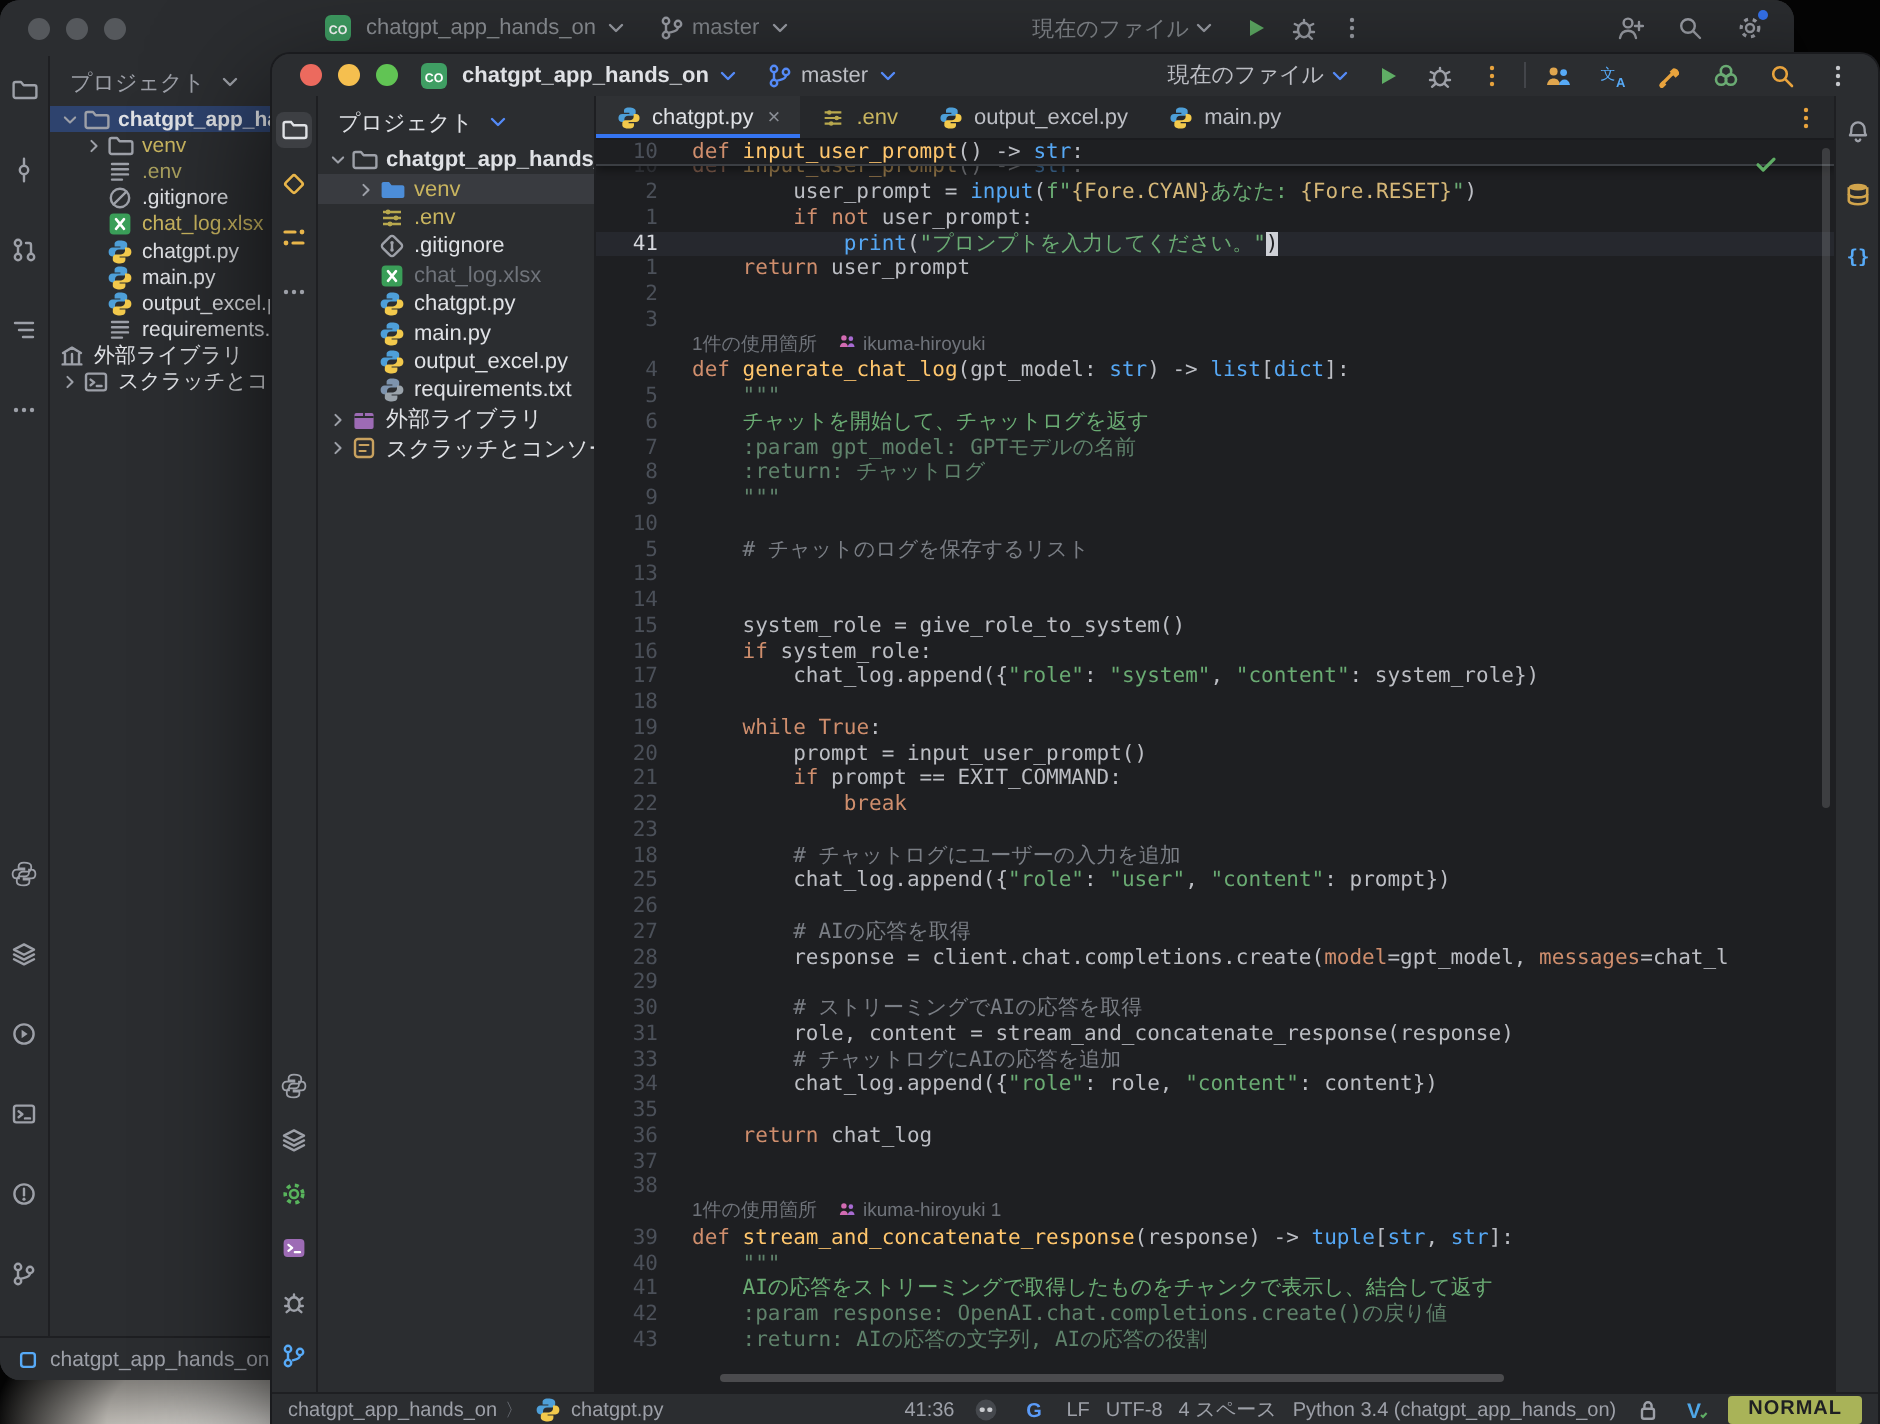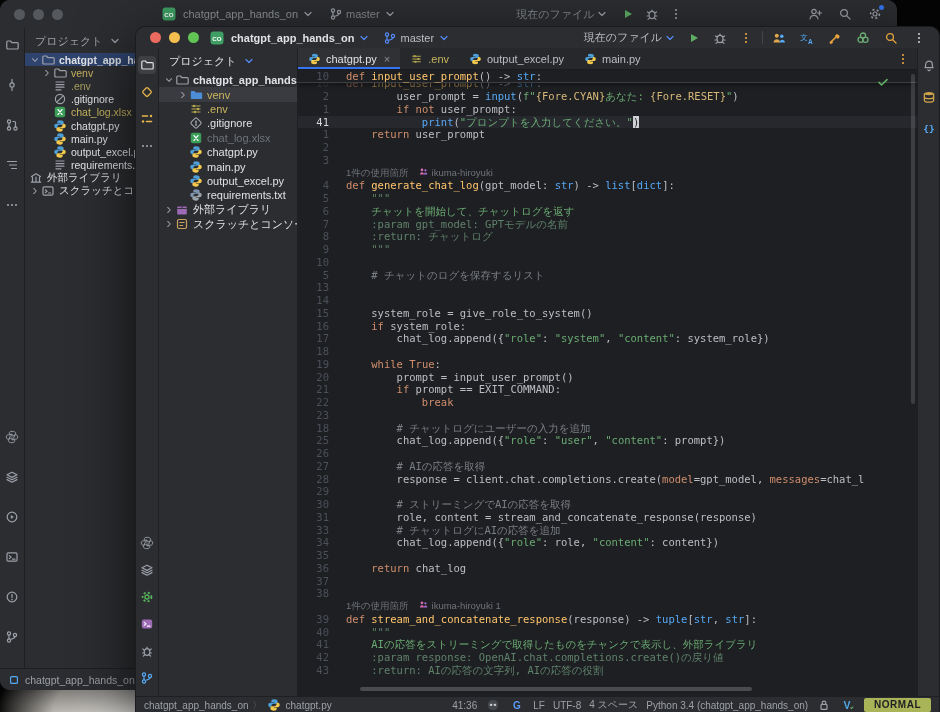--- a/index.html
+++ b/index.html
@@ -863,21 +863,21 @@
                     <circle cx="4.6" cy="4.6" r="2.1" fill="#d26bb2"></circle>
                     <path d="M1.4 11.6c.4-2.3 1.6-3.3 3.2-3.3s2.8 1 3.2 3.3z" fill="#d26bb2"></path>
                     <circle cx="10" cy="5.2" r="1.8" fill="#a86bd2"></circle>
                     <path d="M7.6 11.6c.3-2 1.2-2.9 2.7-2.9 1.4 0 2.3.9 2.6 2.9z" fill="#a86bd2"></path>
                   </svg></span>
                 <span>ikuma-hiroyuki 1</span>
               </span>
             </div>
             <div class="crow"><span class="gutter">39</span><span class="ctext"><span class="t-k">def</span><span class="t-p"> </span><span class="t-f">stream_and_concatenate_response</span><span class="t-p">(response) -&gt; </span><span class="t-b">tuple</span><span class="t-p">[</span><span class="t-b">str</span><span class="t-p">, </span><span class="t-b">str</span><span class="t-p">]:</span></span></div>
             <div class="crow"><span class="gutter">40</span><span class="ctext"><span class="t-q">    """</span></span></div>
-            <div class="crow"><span class="gutter">41</span><span class="ctext"><span class="t-d">    AIの応答をストリーミングで取得したものをチャンクで表示し、外部ライブラリ</span></span></div>
+            <div class="crow"><span class="gutter">41</span><span class="ctext"><span class="t-d">    AIの応答をストリーミングで取得したものをチャンクで表示し、結合して返す</span></span></div>
             <div class="crow"><span class="gutter">42</span><span class="ctext"><span class="t-g">    :param response: OpenAI.chat.completions.create()の戻り値</span></span></div>
             <div class="crow"><span class="gutter">43</span><span class="ctext"><span class="t-g">    :return: AIの応答の文字列, AIの応答の役割</span></span></div>
           </div>
       </div>
       <span class="inspect-widget icon" id="f-inspect">
           <svg width="14" height="14" viewBox="0 0 14 14" fill="none" xmlns="http://www.w3.org/2000/svg">
             <path d="M3 7.4l2.6 2.6L11 4.6" stroke="#5fad65" stroke-width="1.6" stroke-linecap="round" stroke-linejoin="round"></path>
           </svg>
         </span>
       <div class="vscroll"></div>

